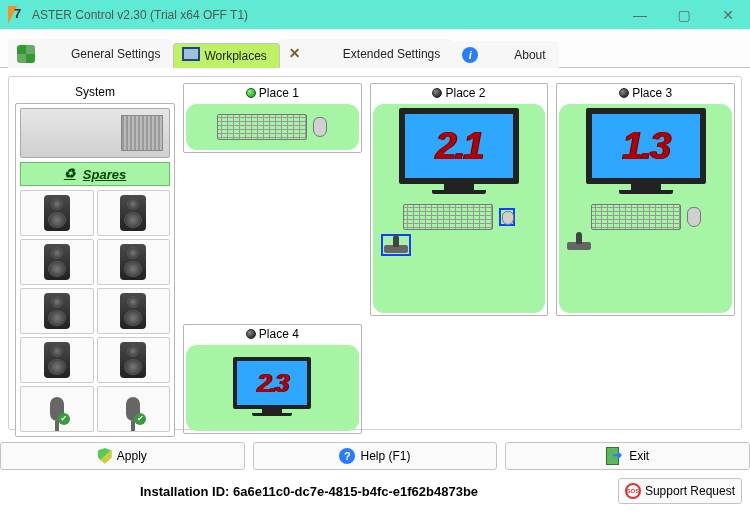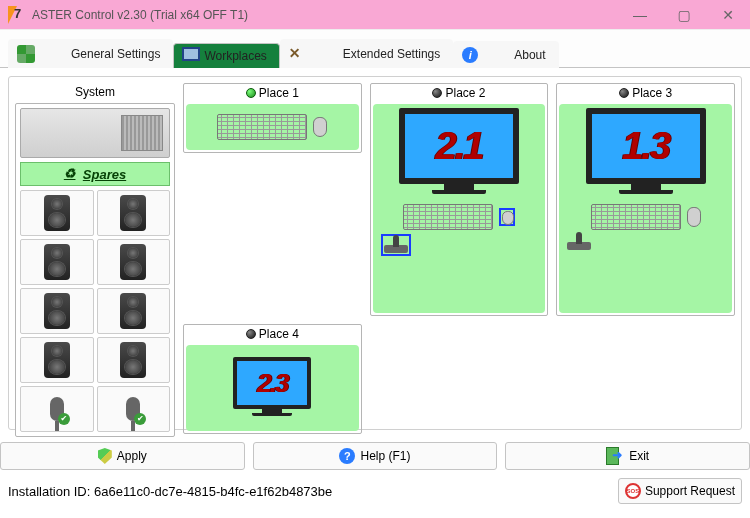--- a/index.html
+++ b/index.html
@@ -1,28 +1,28 @@
 <!DOCTYPE html>
 <html><head>
 <meta charset="utf-8">
 <style>
   * { box-sizing: border-box; margin: 0; padding: 0; font-family: "Segoe UI", Tahoma, sans-serif; }
   body { width: 750px; height: 518px; background: #fff; overflow: hidden; }
 
-  .titlebar { height: 30px; background: #f9a8d4; display: flex; align-items: center; padding-left: 8px; border-bottom: 1px solid #eee; }
+  .titlebar { height: 30px; background: #5eead4; display: flex; align-items: center; padding-left: 8px; border-bottom: 1px solid #eee; }
   .titlebar .logo { width: 18px; height: 18px; display: inline-block; margin-right: 6px; position: relative; }
   .titlebar .logo::before { content: ""; position: absolute; left: 0; top: 0; border-left: 9px solid #f7931e; border-bottom: 18px solid transparent; }
   .titlebar .logo::after { content: "7"; position: absolute; left: 6px; top: 0; font-size: 13px; font-weight: bold; color: #333; }
   .titlebar .title { font-size: 12px; color: #555; }
   .winbtns { margin-left: auto; display: flex; }
   .winbtn { width: 44px; height: 30px; display: flex; align-items: center; justify-content: center; color: #666; font-size: 14px; cursor: pointer; }
 
   .tabs { display: flex; align-items: flex-end; padding: 6px 8px 0 8px; background: #fdfdfd; border-bottom: 1px solid #c4c4c4; height: 38px; position: relative; }
   .tab { display: flex; align-items: center; gap: 4px; padding: 5px 12px 5px 8px; font-size: 12px; color: #222; border: 1px solid transparent; border-bottom: none; border-radius: 4px 4px 0 0; cursor: pointer; position: relative; top: 1px; }
-  .tab.active { border-color: #c4c4c4; background: #15803d; }
+  .tab.active { border-color: #c4c4c4; background: #bef264; }
   .tab[data-state="inactive"] { background: #f7f7f7; gap: 36px; }
 
   .content { padding: 8px; height: 370px; }
   .workplaces-wrap { border: 1px solid #d0d0d0; border-radius: 3px; padding: 6px; height: 100%; display: grid; grid-template-columns: 160px 1fr; gap: 8px; }
 
   .system-col { display: flex; flex-direction: column; }
   .panel-title { font-size: 12px; text-align: center; padding: 2px 0 4px; }
   .system-frame { border: 1px solid #b5b5b5; border-radius: 2px; padding: 4px; flex: 1; background: #fff; display: flex; flex-direction: column; gap: 4px; overflow: hidden; }
 
   .pc-fig { width: 100%; height: 50px; background: linear-gradient(#e6e6e6,#cfcfcf); border: 1px solid #aaa; border-radius: 2px; position: relative; }
@@ -42,21 +42,21 @@
   .mic-ok { position: relative; }
   .mic-ok::before { content: "✔"; position: absolute; bottom: -4px; right: -6px; color: #fff; background: #3a9c3a; border-radius: 50%; width: 12px; height: 12px; font-size: 8px; line-height: 12px; text-align: center; }
 
   .places-grid { display: grid; grid-template-columns: repeat(3, 1fr); grid-auto-rows: 1fr; gap: 8px; }
 
   .place { border: 1px solid #b5b5b5; border-radius: 2px; display: flex; flex-direction: column; }
   .place-hdr { display: flex; align-items: center; justify-content: center; gap: 3px; font-size: 12px; padding: 2px 0; }
   .dot { width: 10px; height: 10px; border-radius: 50%; display: inline-block; }
   .dot.green { background: radial-gradient(circle at 30% 30%, #7cff7c, #1a8a1a); border: 1px solid #0b5a0b; }
   .dot.black { background: radial-gradient(circle at 30% 30%, #888, #111); border: 1px solid #222; }
-  .place-body { flex: 1; background: #a5f5a5; margin: 2px; border-radius: 4px; padding: 4px; display: flex; flex-direction: column; gap: 4px; align-items: center; position: relative; text-align: center; }
+  .place-body { flex: 1; background: #a5f5a5; margin: 2px; border-radius: 11px; padding: 4px; display: flex; flex-direction: column; gap: 4px; align-items: center; position: relative; text-align: center; }
 
   .keyboard { width: 90px; height: 26px; background: linear-gradient(#d0d0d0,#b0b0b0); border: 1px solid #777; border-radius: 2px; background-image: repeating-linear-gradient(0deg,#999,#999 1px,transparent 1px,transparent 4px), repeating-linear-gradient(90deg,#999,#999 1px,transparent 1px,transparent 6px); background-position: 3px 3px; }
   .mouse { width: 14px; height: 20px; background: #d0d0d0; border: 1px solid #777; border-radius: 7px 7px 8px 8px; }
 
   .kb-row { display: flex; gap: 6px; align-items: center; }
 
   .monitor { width: 120px; height: 92px; position: relative; display: flex; flex-direction: column; align-items: center; }
   .monitor .screen { width: 120px; height: 76px; background: #2ea8ff; border: 6px solid #222; border-radius: 2px; display: flex; align-items: center; justify-content: center; font-size: 38px; font-weight: 900; font-style: italic; color: #b00000; text-shadow: 1px 0 #600, -1px 0 #600; letter-spacing: -2px; }
   .monitor .stand { width: 30px; height: 6px; background: #222; }
   .monitor .base { width: 54px; height: 4px; background: #222; border-radius: 0 0 2px 2px; }
@@ -68,21 +68,21 @@
   .dev-sel { border: 2px solid #1a3cff; padding: 1px; }
   .small-mouse { width: 16px; height: 18px; }
   .joystick { width: 24px; height: 16px; position: relative; }
   .joystick::before { content: ""; position: absolute; bottom: 0; left: 0; width: 24px; height: 8px; background: #666; border-radius: 2px; }
   .joystick::after { content: ""; position: absolute; bottom: 6px; left: 9px; width: 6px; height: 12px; background: #444; border-radius: 3px 3px 0 0; }
 
   .bottom-buttons { display: grid; grid-template-columns: 1fr 1fr 1fr; gap: 8px; padding: 4px 0; }
   .bigbtn { border: 1px solid #c4c4c4; border-radius: 3px; background: #fafafa; display: flex; align-items: center; justify-content: center; gap: 5px; font-size: 12px; height: 28px; cursor: pointer; }
 
   .footer { display: flex; align-items: center; padding: 4px 8px 6px; gap: 8px; }
-  .install-id { flex: 1; font-size: 13px; font-weight: normal; }
+  .install-id { flex: 1; text-align: center; font-size: 13px; font-weight: bold; }
   .support-btn { border: 1px solid #c4c4c4; border-radius: 3px; background: #fafafa; display: flex; align-items: center; gap: 4px; padding: 4px 6px; font-size: 12px; cursor: pointer; }
 
   .ico-gear { width:18px;height:18px; display:inline-block; background: conic-gradient(#6a6 0 25%, #393 0 50%, #6a6 0 75%, #393 0); border-radius:3px; position:relative; }
   .ico-monitor { width:18px;height:14px;border:2px solid #224388;display:inline-block;position:relative;background:#a0c0e0; top:-2px;}
   .ico-wrench { width:18px;height:18px;display:inline-block;position:relative;}
   .ico-wrench::before{content:"✕";font-size:14px;color:#7a5a2a;font-weight:bold;}
   .ico-info { width:16px;height:16px;border-radius:50%;background:#2a7cff;color:#fff;display:inline-flex;align-items:center;justify-content:center;font-size:11px;font-weight:bold;font-style:italic;}
   .ico-shield { width:14px;height:16px;display:inline-block;background:linear-gradient(135deg,#5c5 50%,#cc4 50%);clip-path:polygon(50% 0,100% 15%,100% 60%,50% 100%,0 60%,0 15%);}
   .ico-help { width:16px;height:16px;border-radius:50%;background:#2a7cff;color:#fff;display:inline-flex;align-items:center;justify-content:center;font-size:11px;font-weight:bold;}
   .ico-exit { width:18px;height:18px;display:inline-block;position:relative;}

